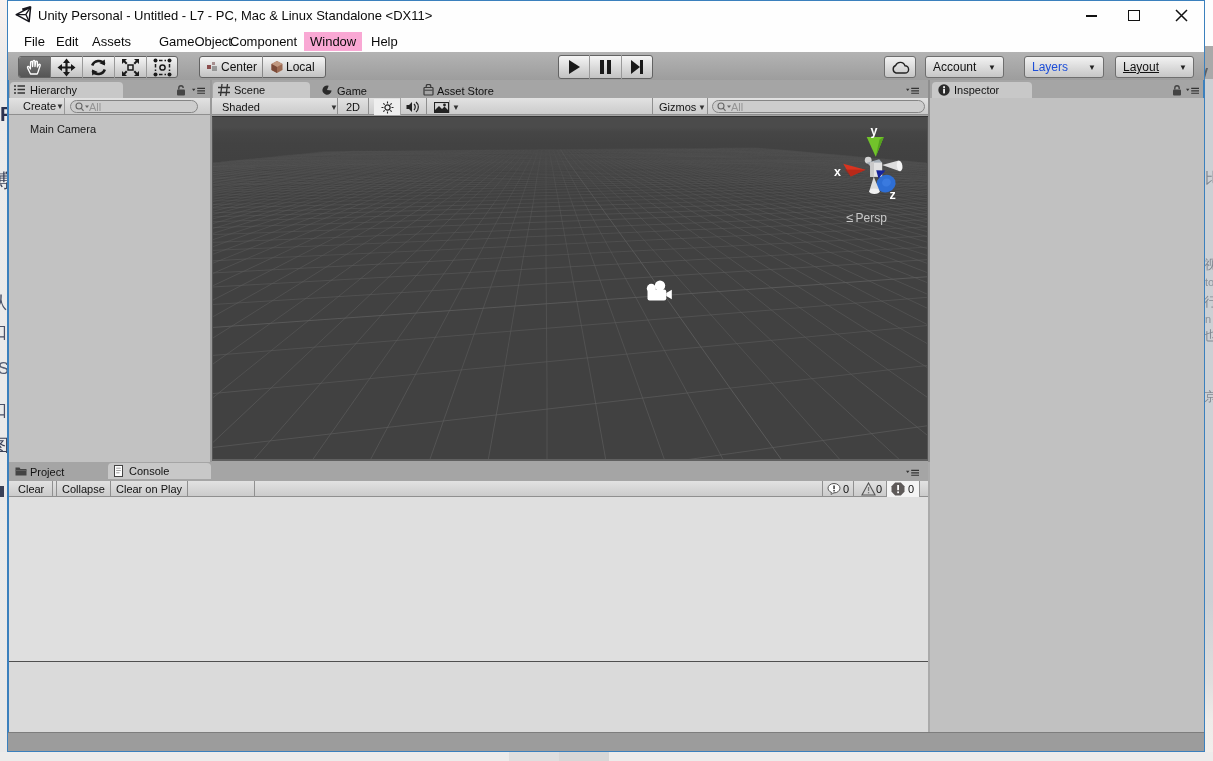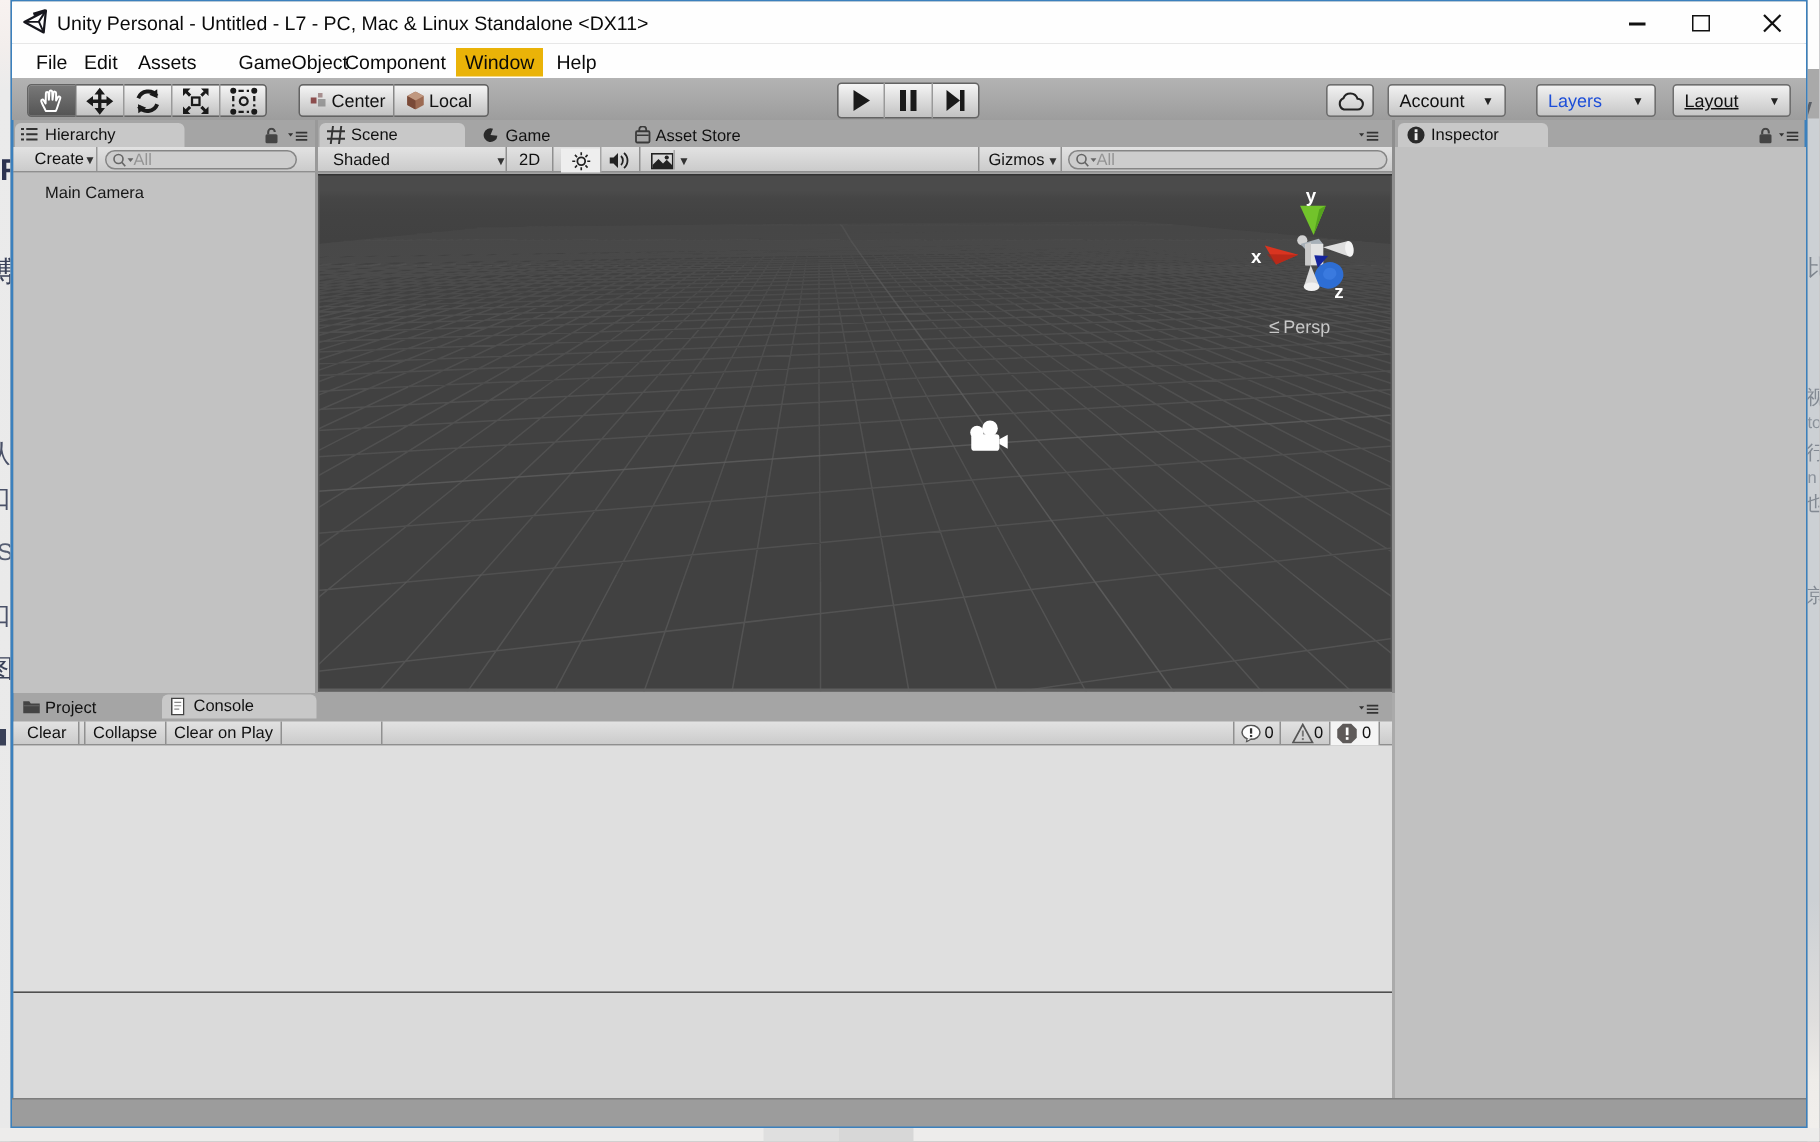--- a/index.html
+++ b/index.html
@@ -5,21 +5,21 @@
 * { margin:0; padding:0; box-sizing:border-box; }
 html,body { width:1213px; height:761px; overflow:hidden; }
 body { font-family:"Liberation Sans", sans-serif; background:#e9e9e9; }
 .page { position:relative; width:1213px; height:761px; }
 .abs { position:absolute; }
 .win { left:7px; top:0; width:1198px; height:752px; border:2px solid #3b80bd; border-top-width:1px; background:#a5a5a5; }
 .titlebar { left:8px; top:1px; width:1196px; height:28px; background:#fefefe; }
 .title-text { left:58px; top:8px; font-size:13px; color:#0a0a0a; white-space:nowrap; }
 .menubar { left:8px; top:29px; width:1196px; height:23px; background:#fefefe; }
 .menu-item { position:absolute; top:3px; font-size:13px; color:#0a0a0a; padding:2px 6px; }
-.menu-hl { background:#eab308; }
+.menu-hl { background:#f9a8d4; }
 .toolbar { left:8px; top:52px; width:1196px; height:28px; background:linear-gradient(#b3b3b3,#9d9d9d); }
 .btn { position:absolute; border:1px solid #6e6e6e; background:linear-gradient(#f2f2f2,#c6c6c6); }
 .panel-tab { position:absolute; height:16px; background:#c8c8c8; border-radius:4px 4px 0 0; font-size:11px; color:#111; display:flex; align-items:center; }
 .subbar { position:absolute; height:17px; background:linear-gradient(#e2e2e2,#cbcbcb); border-bottom:1px solid #8f8f8f; }
 .searchoval { position:absolute; height:13px; border:1px solid #858585; border-radius:7px; background:#cdcdcd; font-size:11px; color:#949494; }
 .small { font-size:11px; color:#111; }
 </style>
 </head>
 <body>
 <div class="page">

